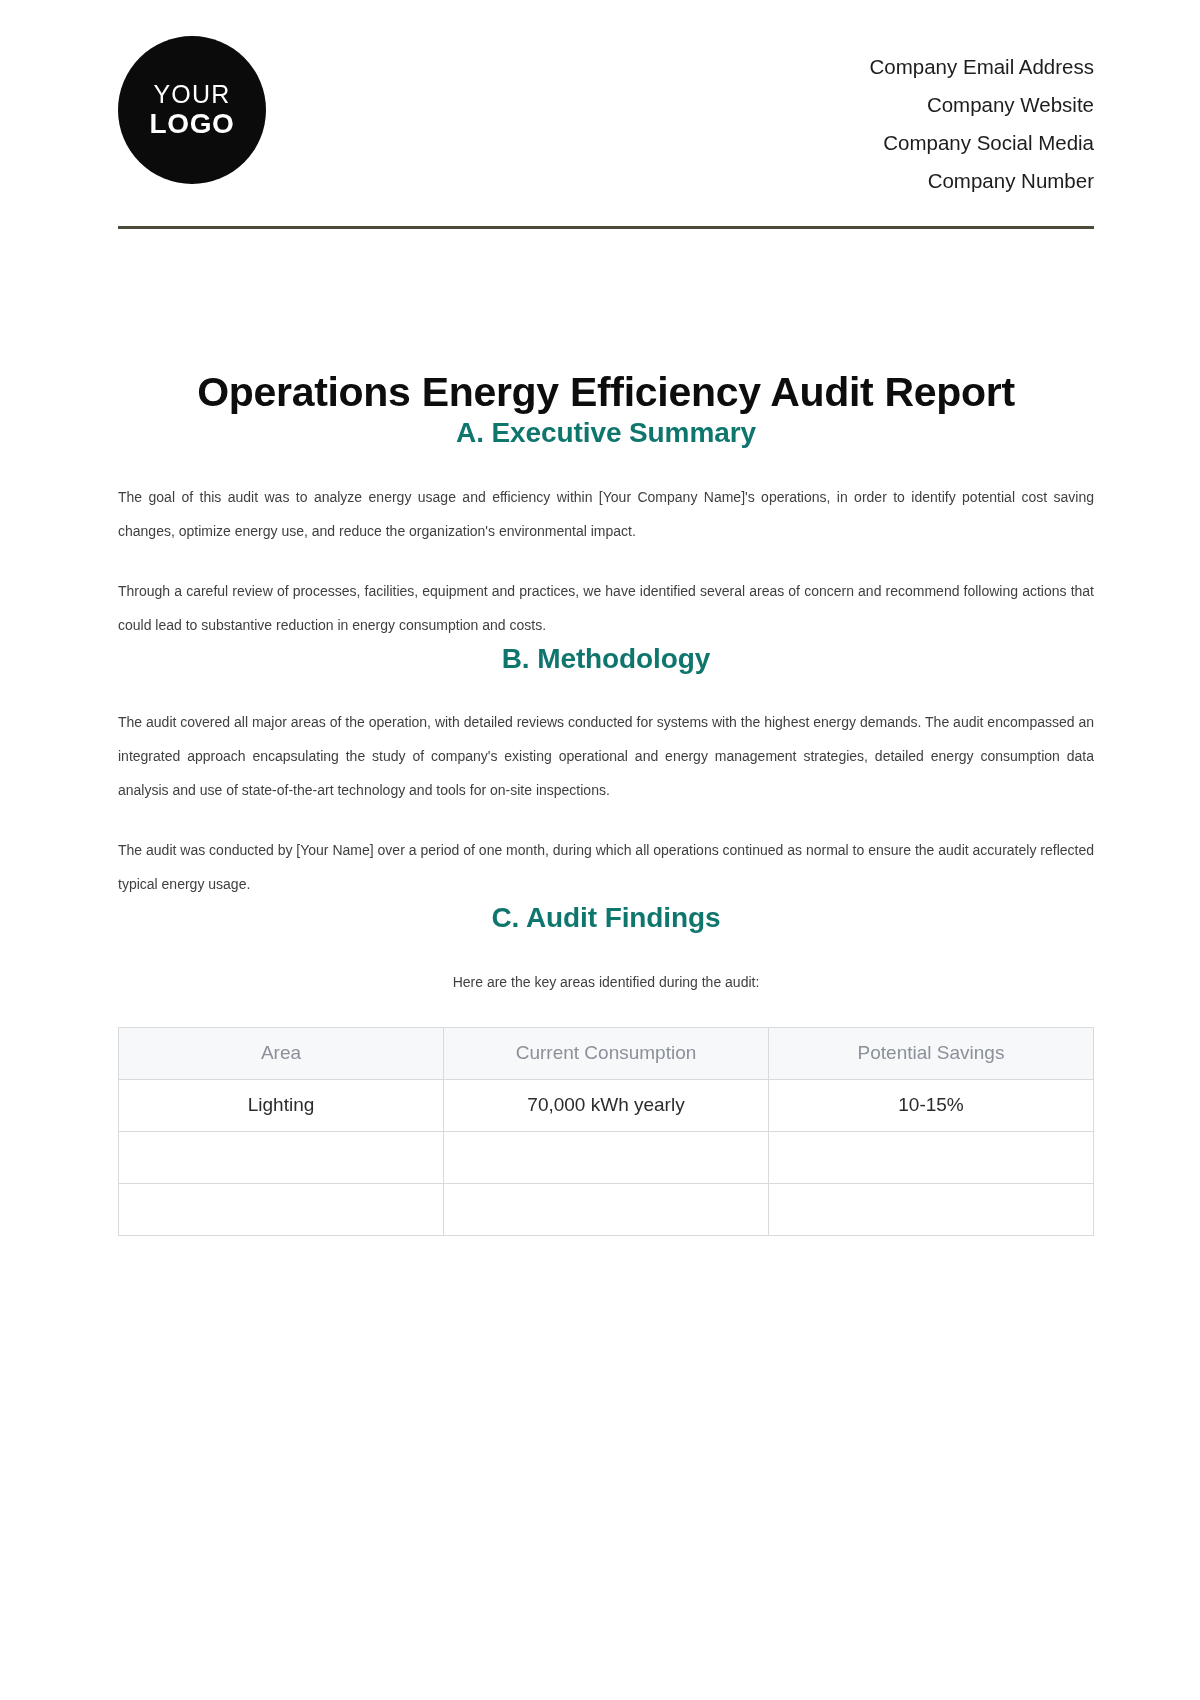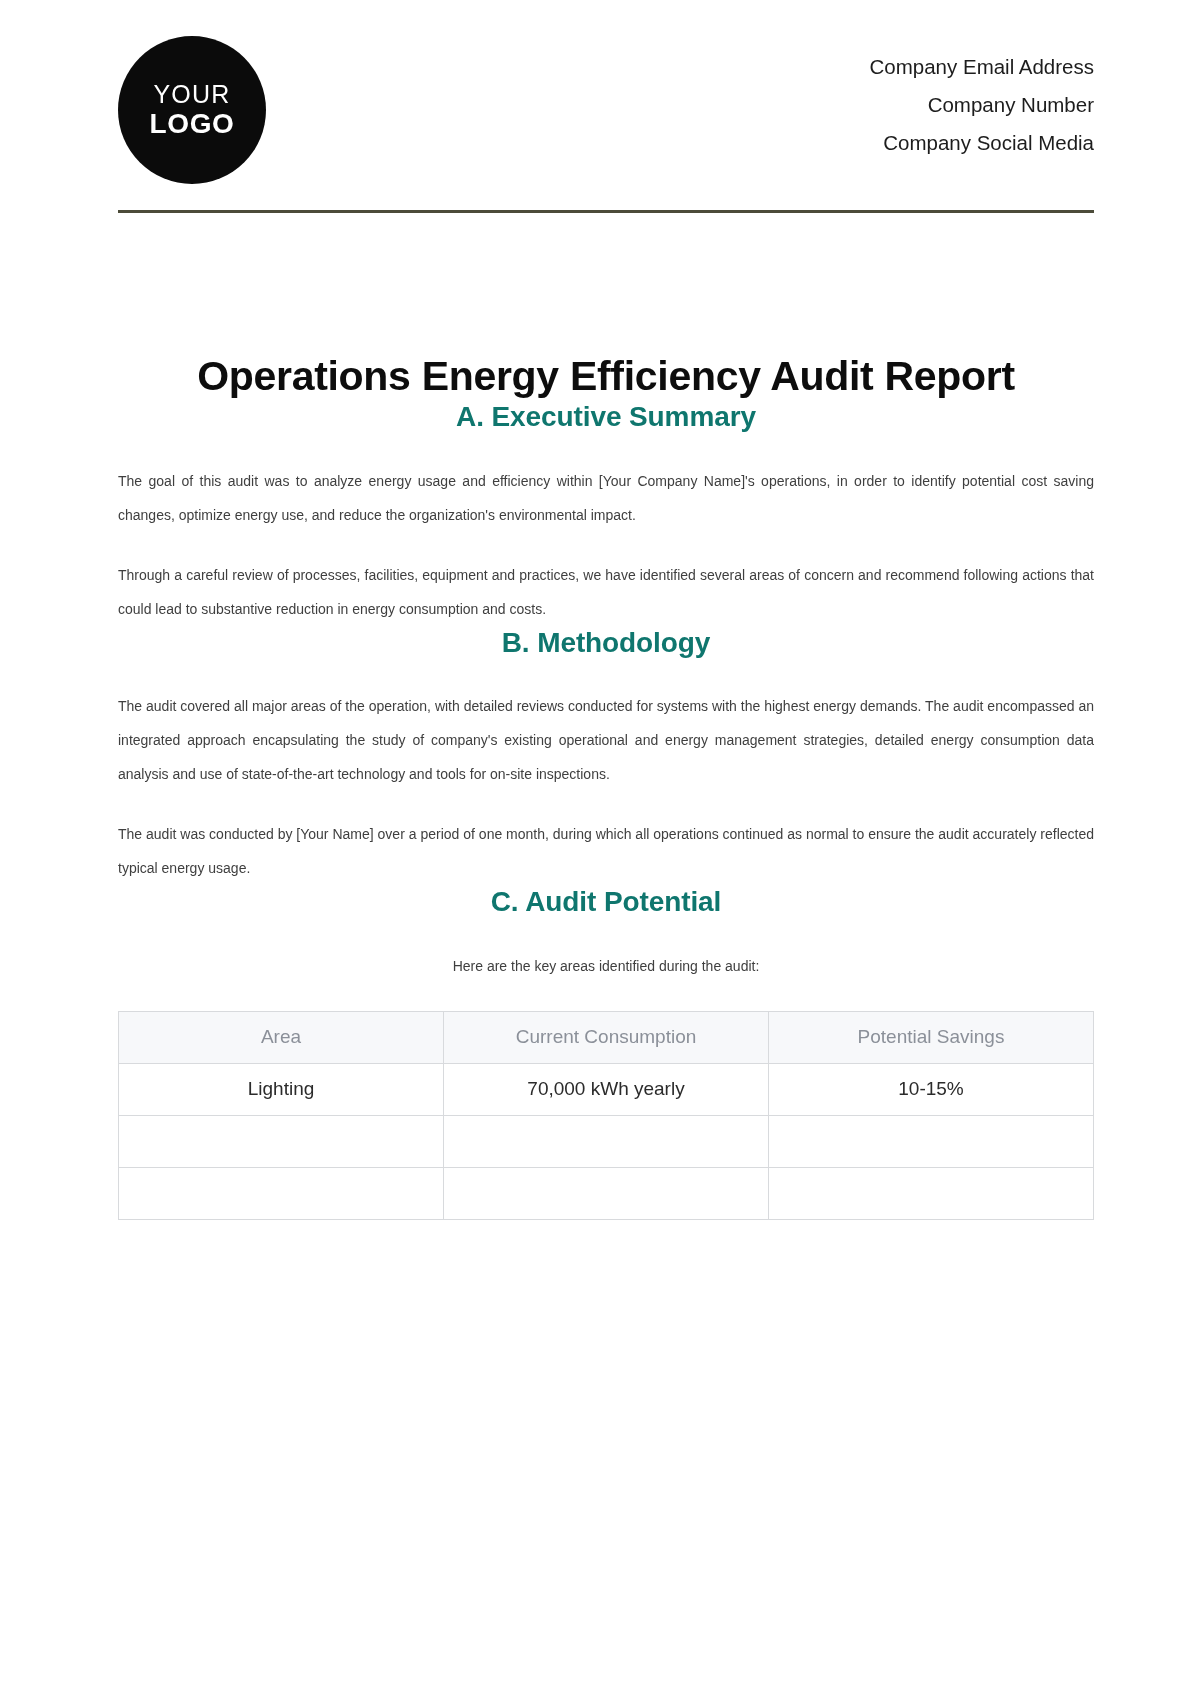--- a/index.html
+++ b/index.html
@@ -157,40 +157,41 @@
 <div class="page">
 
   <div class="header">
     <div class="logo-circle">
       <div class="logo-your">YOUR</div>
       <div class="logo-logo">LOGO</div>
     </div>
 
     <div class="contact-block">
       <div class="contact-line">Company Email Address</div>
+      <div class="contact-line">Company Website</div>
+      <div class="contact-line">Company Social Media</div>
       <div class="contact-line">Company Number</div>
-      <div class="contact-line">Company Social Media</div>
     </div>
   </div>
 
   <div class="header-rule" style="background: rgb(76, 75, 57);"></div>
 
   <div class="content">
 
     <h1 class="doc-title">Operations Energy Efficiency Audit Report</h1>
 
     <h2 class="section-heading sec-a">A. Executive Summary</h2>
     <p class="body-text first">The goal of this audit was to analyze energy usage and efficiency within [Your Company Name]'s operations, in order to identify potential cost saving changes, optimize energy use, and reduce the organization's environmental impact.</p>
     <p class="body-text">Through a careful review of processes, facilities, equipment and practices, we have identified several areas of concern and recommend following actions that could lead to substantive reduction in energy consumption and costs.</p>
 
     <h2 class="section-heading sec-b">B. Methodology</h2>
     <p class="body-text first">The audit covered all major areas of the operation, with detailed reviews conducted for systems with the highest energy demands. The audit encompassed an integrated approach encapsulating the study of company's existing operational and energy management strategies, detailed energy consumption data analysis and use of state-of-the-art technology and tools for on-site inspections.</p>
     <p class="body-text">The audit was conducted by [Your Name] over a period of one month, during which all operations continued as normal to ensure the audit accurately reflected typical energy usage.</p>
 
-    <h2 class="section-heading sec-c">C. Audit Potential</h2>
+    <h2 class="section-heading sec-c">C. Audit Findings</h2>
     <p class="body-text left first">Here are the key areas identified during the audit:</p>
 
     <table class="findings-table">
       <thead>
         <tr>
           <th>Area</th>
           <th>Current Consumption</th>
           <th>Potential Savings</th>
         </tr>
       </thead>

